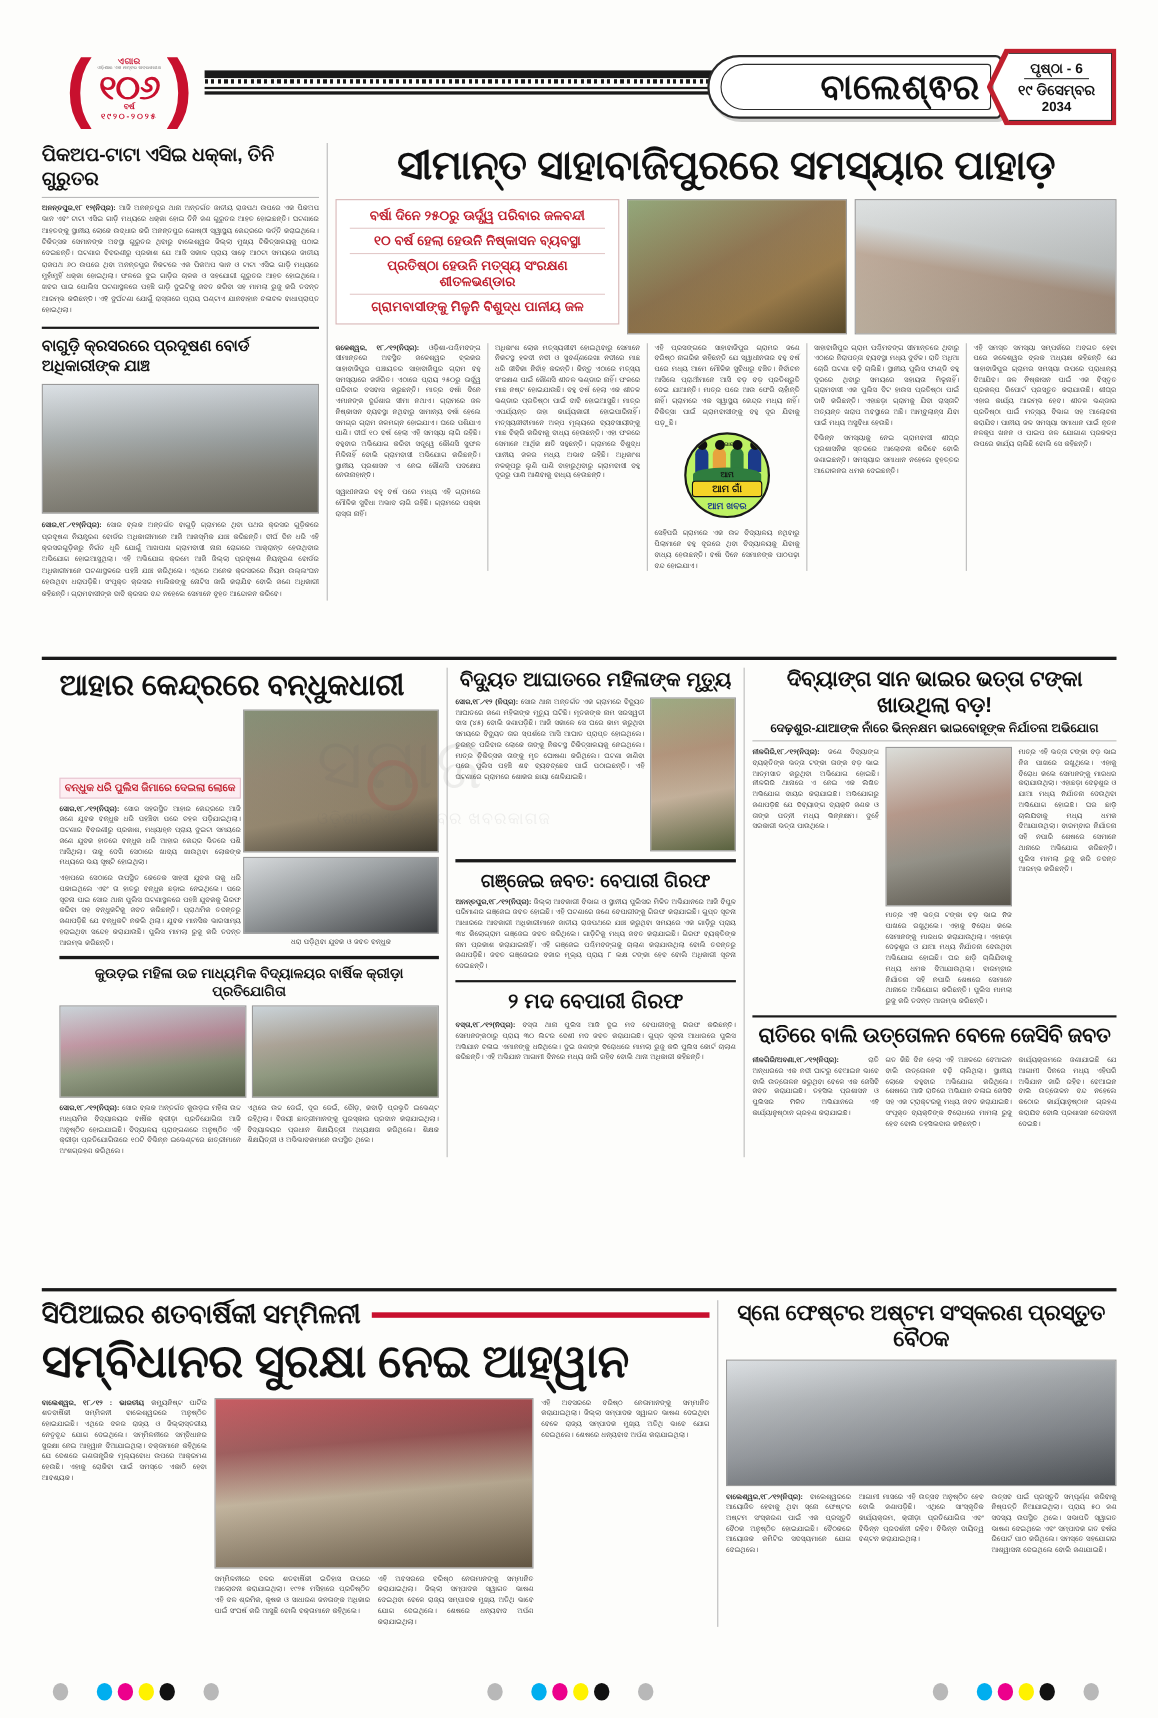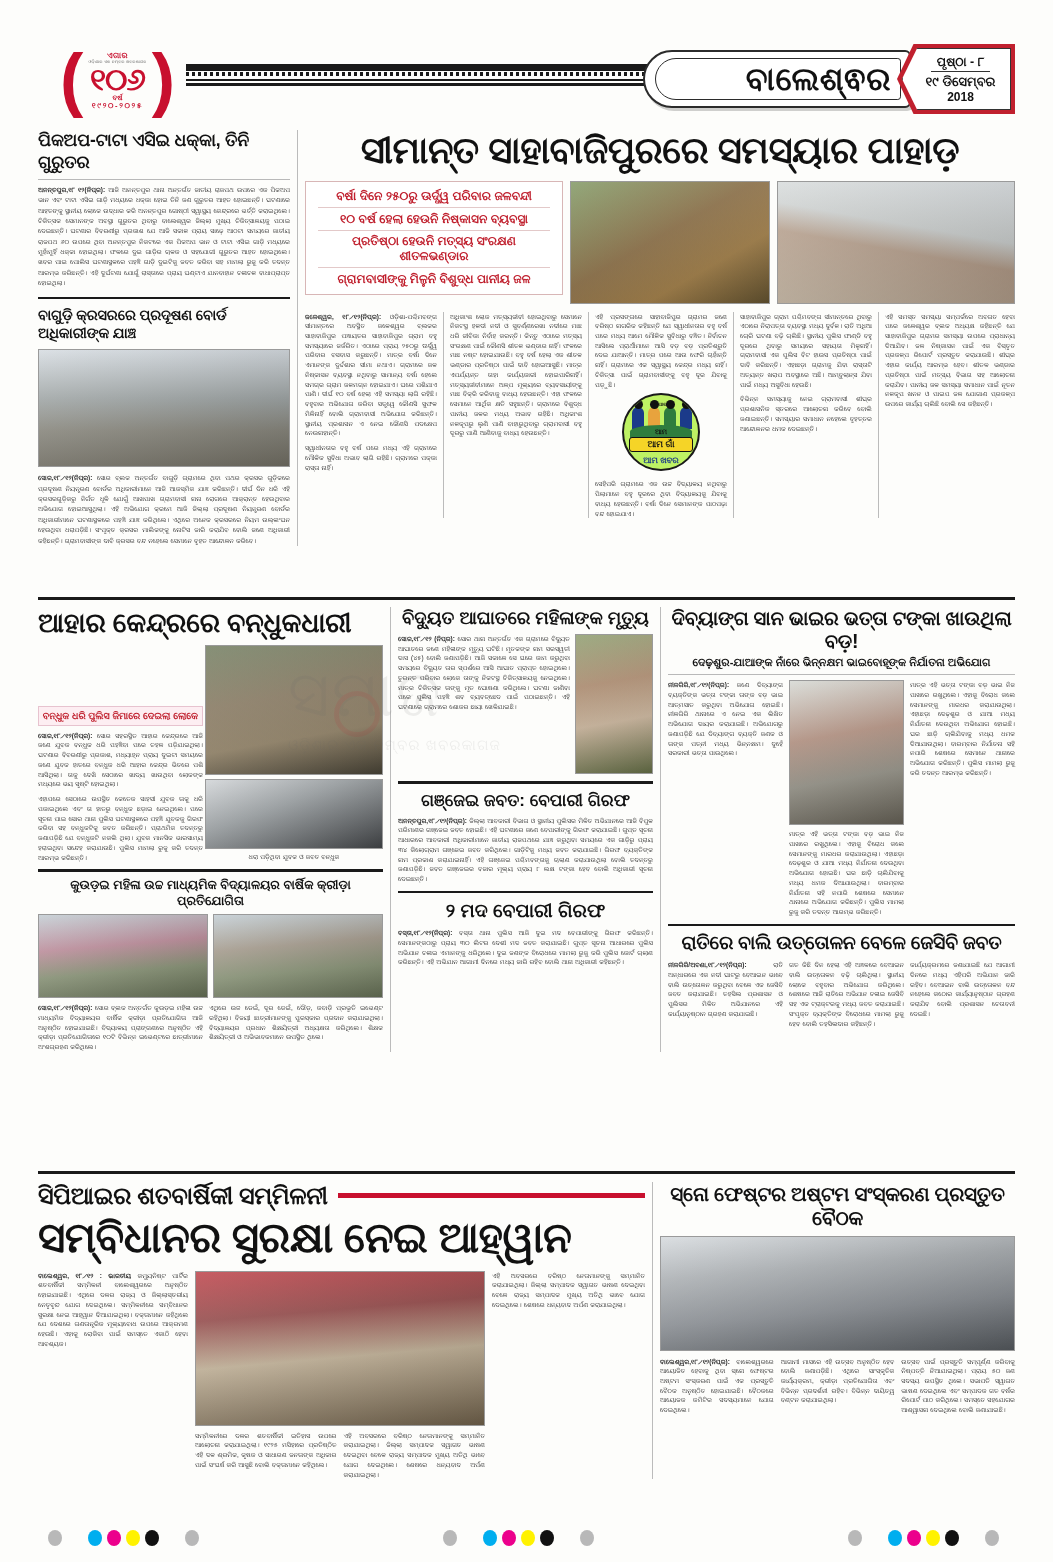--- a/index.html
+++ b/index.html
@@ -193,23 +193,23 @@
     </div>
 
     <div class="edition-flag">
       <div class="inner-line"></div>
       <div class="edition-name">ବାଲେଶ୍ଵର</div>
     </div>
 
     <div class="date-badge">
       <div class="date-hex"></div>
       <div class="date-hex-in">
-        <div class="date-page">ପୃଷ୍ଠା - ୮</div>
+        <div class="date-page">ପୃଷ୍ଠା - 6</div>
         <div class="date-day">୧୯ ଡିସେମ୍ବର</div>
-        <div class="date-year">2018</div>
+        <div class="date-year">2034</div>
       </div>
     </div>
   </div>
 
   <div class="wm">
     <div class="wm-dot"></div>
     <div class="wm-txt">ସମାଜ</div>
     <div class="wm-sub">ଓଡ଼ିଶାର ଏକ ନମ୍ବର ଖବରକାଗଜ</div>
   </div>
 
@@ -302,21 +302,21 @@
         <div style="flex:1;">
           <p class="body-text tight" style="margin:0;">ଏହି ସମସ୍ତ ସମସ୍ୟା ସମ୍ପର୍କରେ ଅବଗତ ହେବା ପରେ ଜଳେଶ୍ୱର ବ୍ଲକ ଅଧ୍ୟକ୍ଷ କହିଛନ୍ତି ଯେ ସାହାବାଜିପୁର ଗ୍ରାମର ସମସ୍ୟା ଉପରେ ପ୍ରାଧାନ୍ୟ ଦିଆଯିବ। ଜଳ ନିଷ୍କାସନ ପାଇଁ ଏକ ବିସ୍ତୃତ ପ୍ରକଳ୍ପ ରିପୋର୍ଟ ପ୍ରସ୍ତୁତ କରାଯାଉଛି। ଶୀଘ୍ର ଏହାର କାର୍ଯ୍ୟ ଆରମ୍ଭ ହେବ। ଶୀତଳ ଭଣ୍ଡାର ପ୍ରତିଷ୍ଠା ପାଇଁ ମତ୍ସ୍ୟ ବିଭାଗ ସହ ଆଲୋଚନା କରାଯିବ। ପାନୀୟ ଜଳ ସମସ୍ୟା ସମାଧାନ ପାଇଁ ନୂତନ ନଳକୂପ ଖନନ ଓ ପାଇପ ଜଳ ଯୋଗାଣ ପ୍ରକଳ୍ପ ଉପରେ କାର୍ଯ୍ୟ ଚାଲିଛି ବୋଲି ସେ କହିଛନ୍ତି।</p>
         </div>
       </div>
     </div>
   </div>
 
   <div style="position:absolute; left:0; top:555px; width:977px;">
     <div class="thickline" style="margin-bottom:7px;"></div>
 
-    <div style="display:flex;">
+    <div style="display:flex;margin-left:16px;">
 
       <div style="width:345px;">
         <div class="hl-sec" style="font-size:27px; text-align:left;">ଆହାର କେନ୍ଦ୍ରରେ ବନ୍ଧୁକଧାରୀ</div>
         <div style="display:flex; gap:2px; margin-top:6px;align-items:flex-end;">
           <div style="width:165px;">
             <div class="redbar-head">ବନ୍ଧୁକ ଧରି ପୁଲିସ ଜିମାରେ ଦେଇଲା ଲୋକେ</div>
             <p class="body-text tight" style="margin:5px 0 0 0;"><span class="dateline">ସୋର,୧୮୵୧୨(ନିପ୍ର):</span> <span>ସୋର ସହରସ୍ଥିତ ଆହାର କେନ୍ଦ୍ରରେ ଆଜି ଜଣେ ଯୁବକ ବନ୍ଧୁକ ଧରି ପହଞ୍ଚିବା ପରେ ଚହଳ ପଡ଼ିଯାଇଥିଲା। ଘଟଣାର ବିବରଣୀରୁ ପ୍ରକାଶ, ମଧ୍ୟାହ୍ନ ପ୍ରାୟ ଦୁଇଟା ସମୟରେ ଜଣେ ଯୁବକ ହାତରେ ବନ୍ଧୁକ ଧରି ଆହାର କେନ୍ଦ୍ର ଭିତରେ ପଶି ଆସିଥିଲା। ତାକୁ ଦେଖି ସେଠାରେ ଖାଦ୍ୟ ଖାଉଥିବା ଲୋକଙ୍କ ମଧ୍ୟରେ ଭୟ ସୃଷ୍ଟି ହୋଇଥିଲା।</span></p>
             <p class="body-text tight" style="margin:5px 0 0 0;">ଏହାପରେ ସେଠାରେ ଉପସ୍ଥିତ କେତେକ ସାହସୀ ଯୁବକ ତାକୁ ଧରି ପକାଇଥିଲେ ଏବଂ ତା ହାତରୁ ବନ୍ଧୁକ ଛଡ଼ାଇ ନେଇଥିଲେ। ପରେ ସୂଚନା ପାଇ ସୋର ଥାନା ପୁଲିସ ଘଟଣାସ୍ଥଳରେ ପହଞ୍ଚି ଯୁବକକୁ ଗିରଫ କରିବା ସହ ବନ୍ଧୁକଟିକୁ ଜବତ କରିଛନ୍ତି। ପ୍ରାଥମିକ ତଦନ୍ତରୁ ଜଣାପଡ଼ିଛି ଯେ ବନ୍ଧୁକଟି ନକଲି ଥିଲା। ଯୁବକ ମାନସିକ ଭାରସାମ୍ୟ ହରାଇଥିବା ସନ୍ଦେହ କରାଯାଉଛି। ପୁଲିସ ମାମଲା ରୁଜୁ କରି ତଦନ୍ତ ଆରମ୍ଭ କରିଛନ୍ତି।</p>
           </div>
           <div style="flex:1;">

